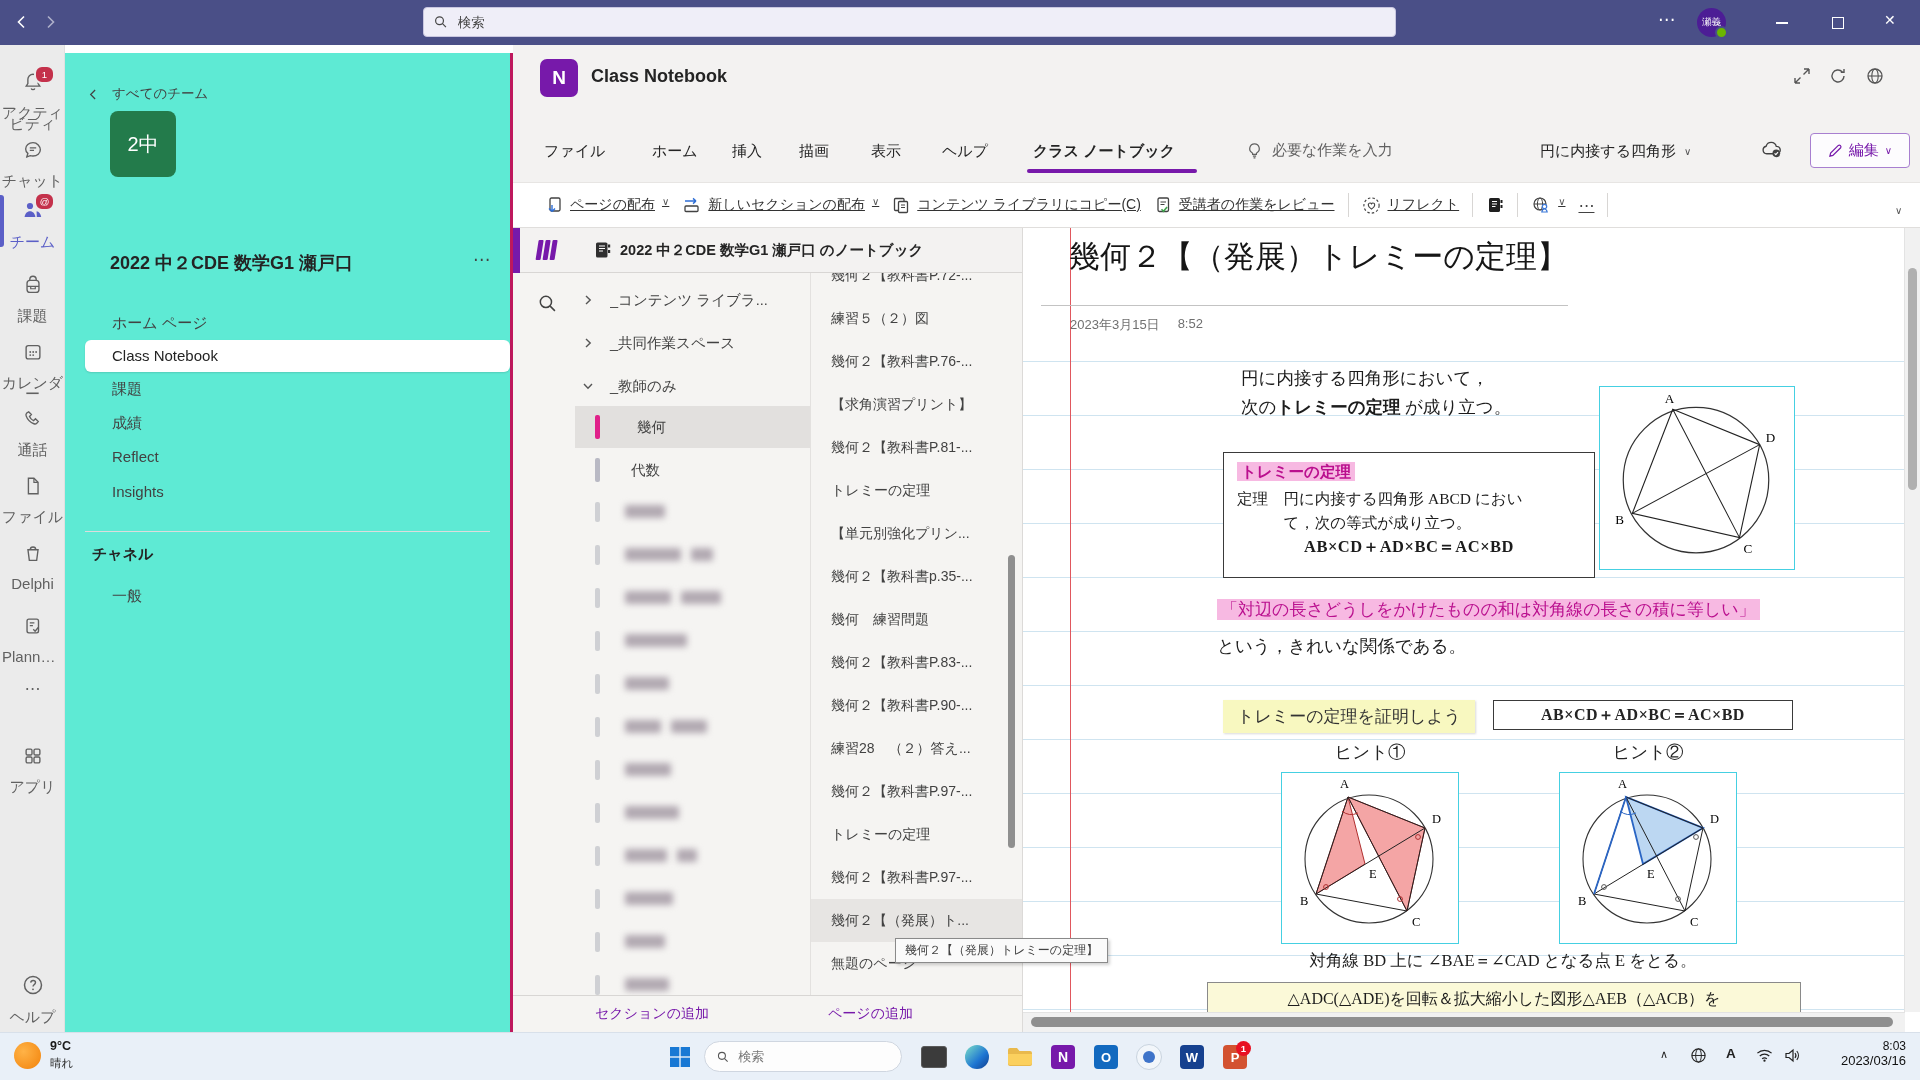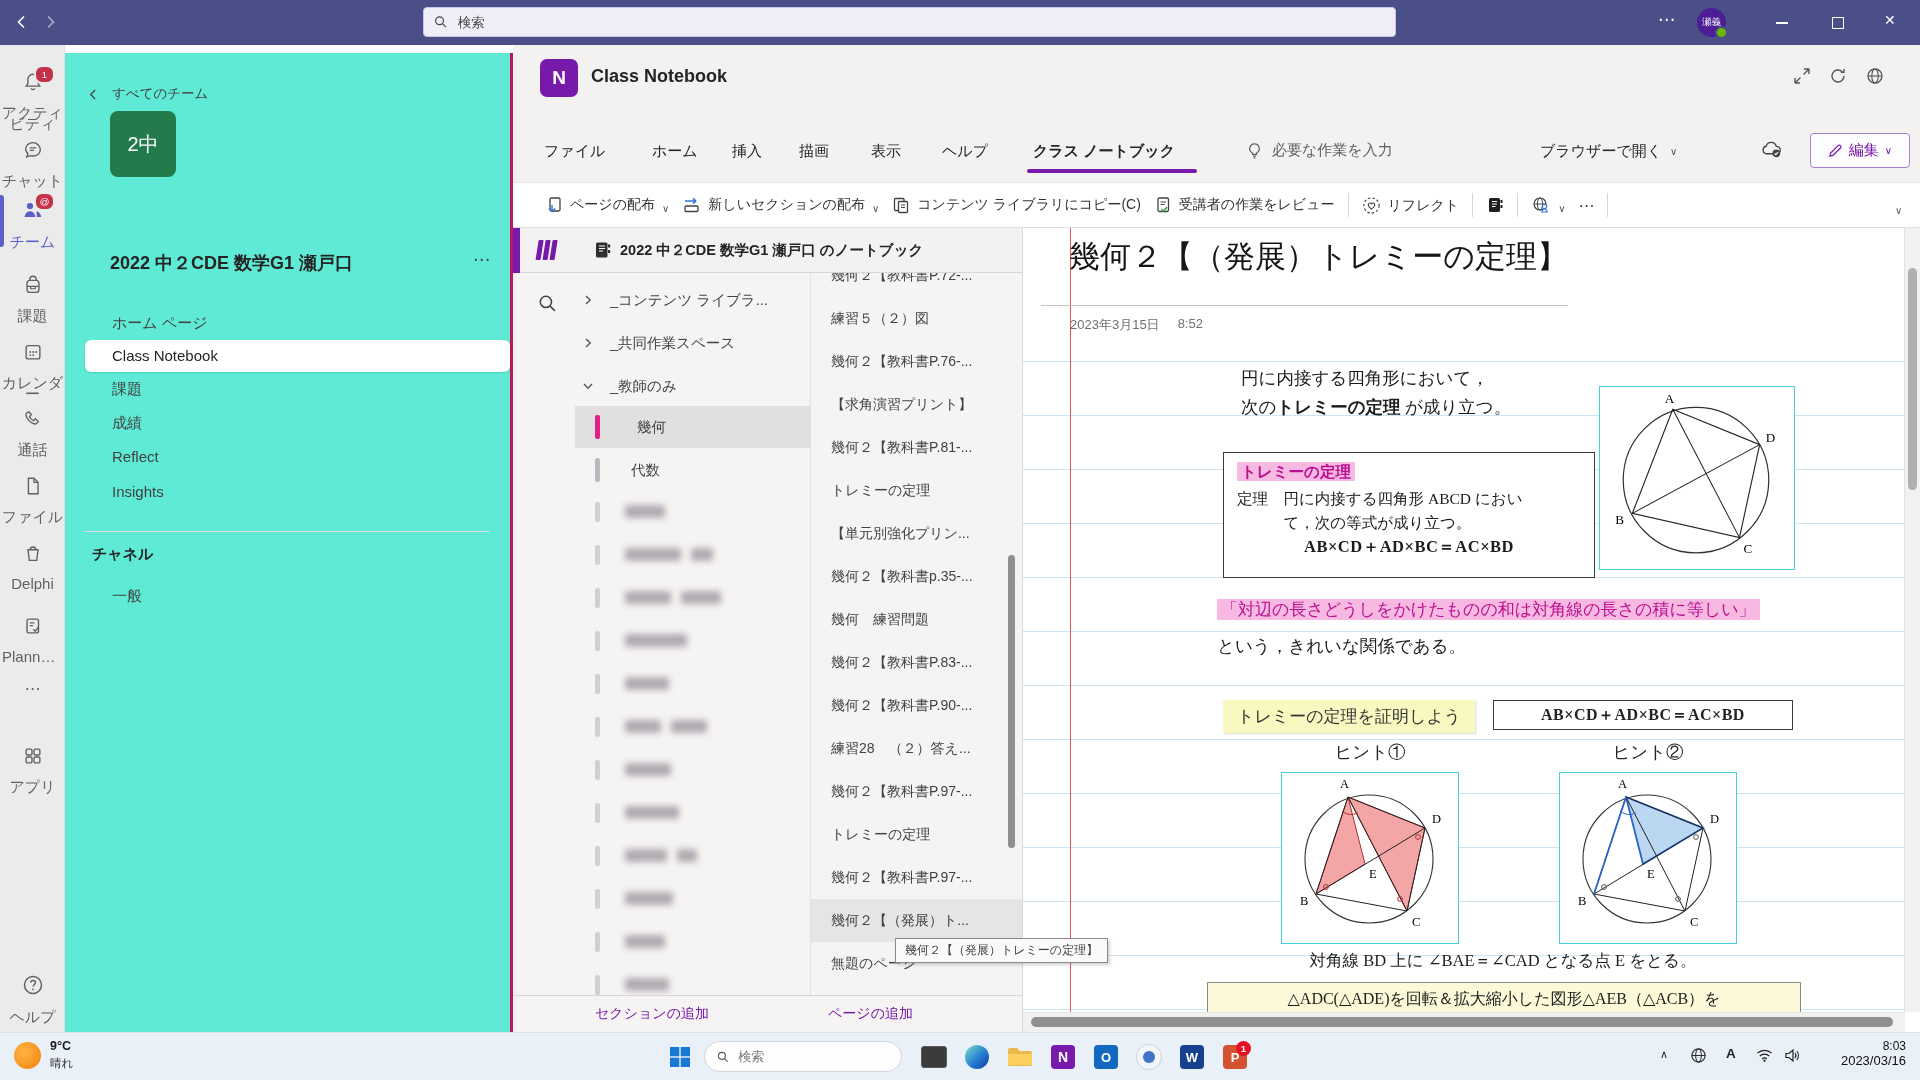--- a/index.html
+++ b/index.html
@@ -43,21 +43,21 @@
   
   .onenote{left:513px;top:45px;width:1407px;height:987px;background:#f3f2f1;}
   .tab{top:93px;height:26px;line-height:26px;font-size:15px;color:#242424;cursor:pointer;}
   .tab.active{font-weight:bold;}
   .tabline{top:124px;height:3.5px;background:#7719aa;border-radius:2px;}
   .editbtn{left:1297px;top:88px;width:98px;height:33px;border:1px solid #a87fd0;border-radius:4px;background:#fdfcfe;
            display:flex;align-items:center;justify-content:center;gap:6px;color:#7719aa;font-size:15px;cursor:pointer;}
   .ontoolbar{left:0;top:137px;width:1407px;height:46px;background:#fff;border-top:1px solid #e7e5e3;
              border-bottom:1px solid #e0dedc;box-sizing:border-box;display:flex;align-items:center;
              padding-left:32px;gap:13px;font-size:14px;color:#333;}
-  .tbtn{display:flex;align-items:flex-end;gap:7px;cursor:pointer;white-space:nowrap;}
+  .tbtn{display:flex;align-items:flex-start;gap:7px;cursor:pointer;white-space:nowrap;text-decoration:underline;}
   .tdiv{width:1px;height:24px;background:#d8d6d4;}
   .chev{font-size:10px;color:#555;}
 
   
   .onbody{left:0;top:183px;width:1407px;height:804px;background:#f5f4f2;}
   .secrow{left:0;width:235px;height:42px;line-height:42px;font-size:14.5px;color:#424242;cursor:pointer;}
   .secrow .lbl{position:absolute;left:35px;top:0;}
   .secrow .chv{position:absolute;left:8px;top:16px;}
   .sectab{left:0;width:253px;height:42px;line-height:42px;font-size:14.5px;color:#424242;cursor:pointer;}
   .sectab.sel{background:#e2e0de;}
@@ -283,21 +283,21 @@
     <div class="abs tabline" style="left:514px;width:170px"></div>
 
     <div class="abs" style="left:733px;top:96px;display:flex;align-items:center;gap:9px;cursor:pointer">
       <svg width="17" height="17" viewBox="0 0 18 18">
           <path d="M9 2a5 5 0 0 1 2.6 9.3c-.4.3-.6.6-.6 1v.7H7v-.7c0-.4-.2-.7-.6-1A5 5 0 0 1 9 2z" stroke="#616161" stroke-width="1.3" fill="none"></path>
           <path d="M7.3 15h3.4M8 16.8h2" stroke="#616161" stroke-width="1.2"></path>
         </svg>
       <span style="font-size:15px;color:#616161">必要な作業を入力</span>
     </div>
     <div class="abs" style="left:1027px;top:97px;display:flex;align-items:center;gap:8px;font-size:15px;color:#242424;cursor:pointer">
-      <span>ブラウザーで開く</span>
+      <span>円に内接する四角形</span>
       <span class="chev">∨</span>
     </div>
     <div class="abs" style="left:1247px;top:94px;cursor:pointer">
       <svg width="23" height="20" viewBox="0 0 24 20">
           <path d="M7 15a4 4 0 0 1-.6-7.9A5.5 5.5 0 0 1 17 7.3 3.8 3.8 0 0 1 17.5 15z" stroke="#424242" stroke-width="1.4" fill="none"></path>
           <circle cx="17" cy="14.5" r="4" fill="#424242"></circle>
           <path d="M15.2 14.5l1.3 1.3 2.3-2.6" stroke="#fff" stroke-width="1.2" fill="none"></path>
         </svg>
     </div>
     <div class="abs editbtn">

